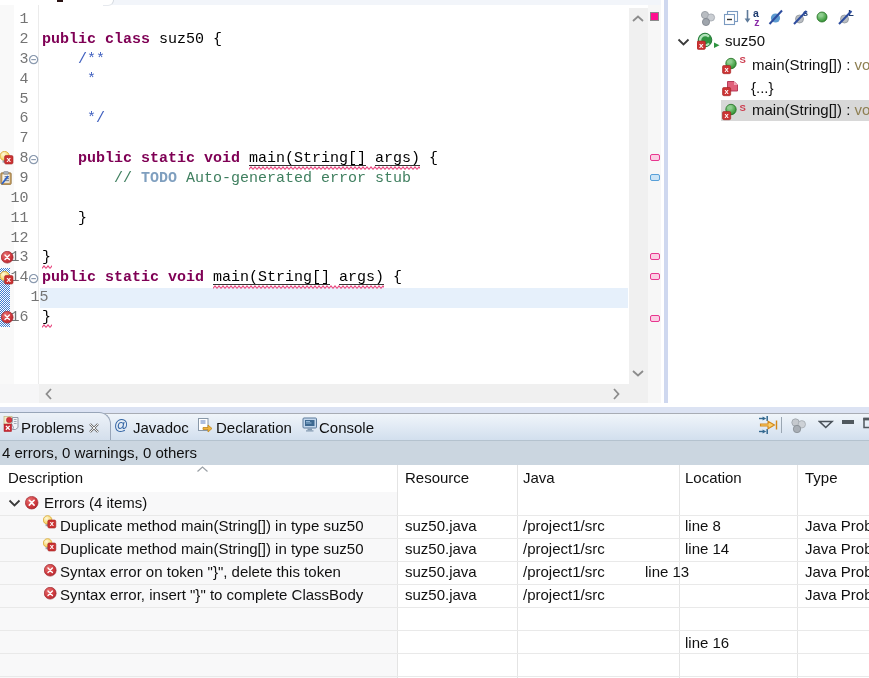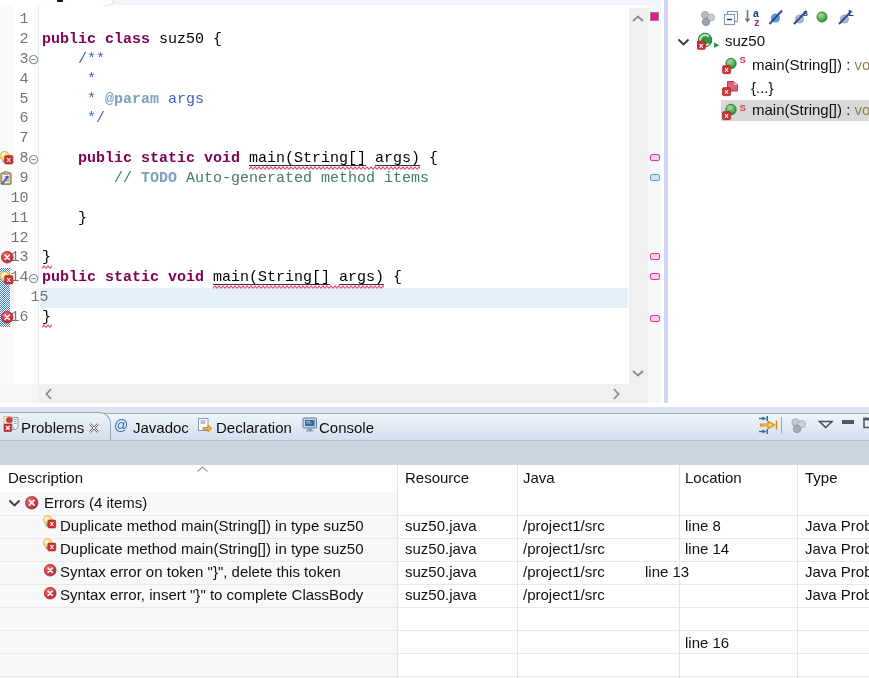--- a/index.html
+++ b/index.html
@@ -63,24 +63,23 @@
     <line x1="2.3" y1="4.6" x2="6.9" y2="4.6" stroke="#8C9BB0" stroke-width="1.2"></line>
   </svg>
   <svg class="abs" style="left:28.8px;top:273.6px;" width="10" height="10" viewBox="0 0 10 10">
     <circle cx="4.6" cy="4.6" r="4.1" fill="#fff" stroke="#8C9BB0" stroke-width="1.2"></circle>
     <line x1="2.3" y1="4.6" x2="6.9" y2="4.6" stroke="#8C9BB0" stroke-width="1.2"></line>
   </svg>
 
   <div class="abs mono" style="left:42px;top:30.05px;"><span class="k">public</span> <span class="k">class</span> suz50 {</div>
   <div class="abs mono" style="left:42px;top:49.9px;"><span class="jd">    /**</span></div>
   <div class="abs mono" style="left:42px;top:69.75px;"><span class="jd">     *</span></div>
-  <div class="abs mono" style="left:42px;top:89.6px;"><span class="jd">     * </span><span class="jtag">@param</span><span class="jd"> args</span></div>
   <div class="abs mono" style="left:42px;top:109.45px;"><span class="jd">     */</span></div>
   <div class="abs mono" style="left:42px;top:149.15px;">    <span class="k">public</span> <span class="k">static</span> <span class="k">void</span> main(String[] args) {</div>
-  <div class="abs mono" style="left:42px;top:169.0px;">        <span class="cm">// </span><span class="todo">TODO</span><span class="cm"> Auto-generated method items</span></div>
+  <div class="abs mono" style="left:42px;top:169.0px;">        <span class="cm">// </span><span class="todo">TODO</span><span class="cm"> Auto-generated error stub</span></div>
   <div class="abs mono" style="left:42px;top:208.7px;">    }</div>
   <div class="abs mono" style="left:42px;top:248.4px;">}</div>
   <div class="abs mono" style="left:42px;top:268.25px;"><span class="k">public</span> <span class="k">static</span> <span class="k">void</span> main(String[] args) {</div>
   <div class="abs mono" style="left:42px;top:307.95px;">}</div>
 
   <div class="abs" style="left:249px;top:164.6px;width:117px;height:1px;background:#333;"></div>
   <div class="abs" style="left:375px;top:164.6px;width:45px;height:1px;background:#333;"></div>
   <div class="abs" style="left:213px;top:283.7px;width:117px;height:1px;background:#333;"></div>
   <div class="abs" style="left:339px;top:283.7px;width:45px;height:1px;background:#333;"></div>
 
@@ -328,20 +327,21 @@
   <svg class="abs" style="left:818px;top:11px;" width="16" height="9">
         <path d="M1.5 1.5 H14 L7.75 7.5 Z" fill="none" stroke="#4A525A" stroke-width="1.6"></path>
       </svg>
   <div class="abs" style="left:842px;top:11px;width:12px;height:3.5px;background:#50585E;"></div>
   <svg class="abs" style="left:863px;top:8px;" width="6" height="12" viewBox="0 0 6 12">
     <rect x="1" y="1.5" width="10" height="9" fill="none" stroke="#50585E" stroke-width="1.5"></rect>
     <rect x="0.3" y="0.8" width="11" height="2.6" fill="#50585E"></rect>
   </svg>
 
   <div class="abs" style="left:0;top:31px;width:869px;height:25px;background:#CBD6E0;border-top:1px solid #B4C2CE;box-sizing:border-box;"></div>
+  <div class="abs ui13" style="left:2px;top:34.5px;">4 errors, 0 warnings, 0 others</div>
 
   <div class="abs" style="left:0;top:56px;width:869px;height:27px;background:#fff;"></div>
   <div class="abs ui13" style="left:8px;top:59.5px;">Description</div>
   <svg class="abs" style="left:196px;top:57px;" width="13" height="7">
         <polyline points="1.5,5.5 6.5,1 11.5,5.5" fill="none" stroke="#9AA0A6" stroke-width="1.2"></polyline>
       </svg>
   <div class="abs ui13" style="left:405px;top:59.5px;">Resource</div>
   <div class="abs ui13" style="left:523px;top:59.5px;">Java</div>
   <div class="abs ui13" style="left:685px;top:59.5px;">Location</div>
   <div class="abs ui13" style="left:805px;top:59.5px;">Type</div>

